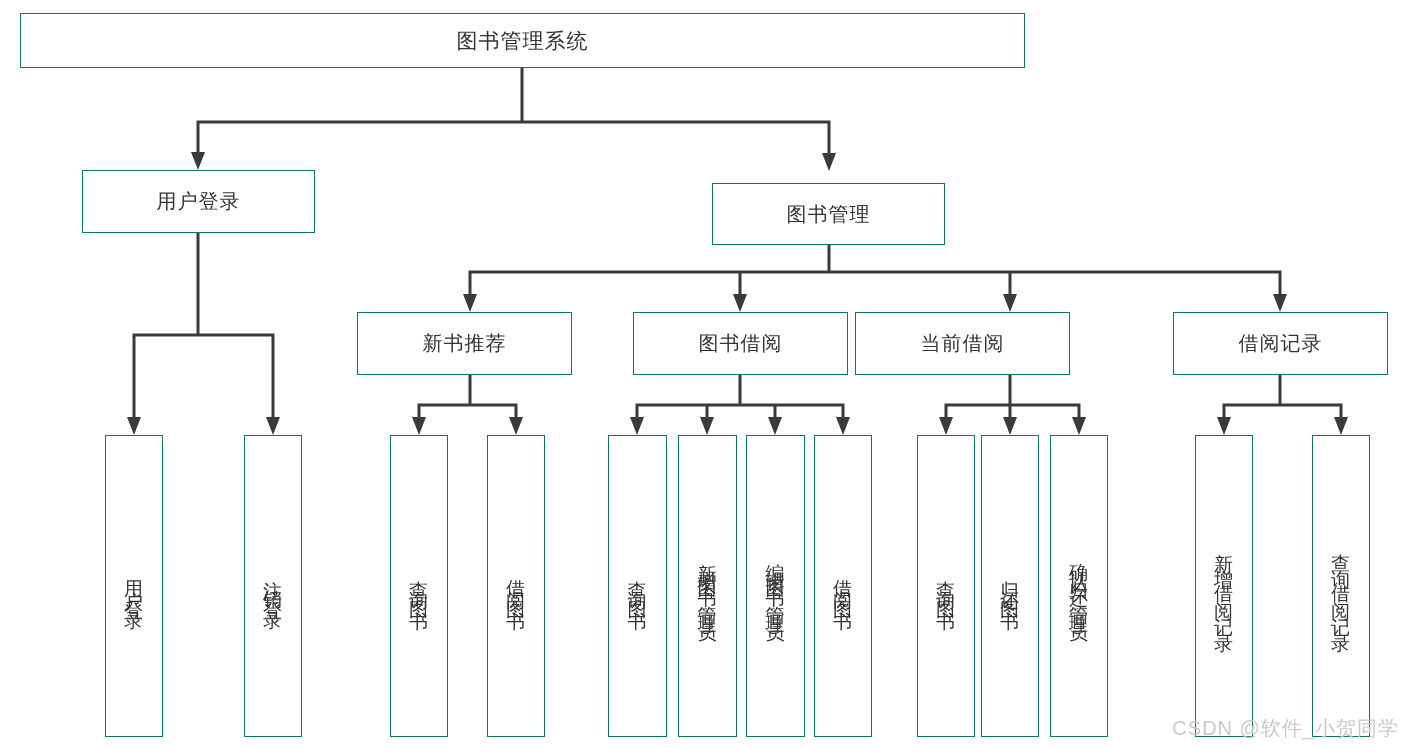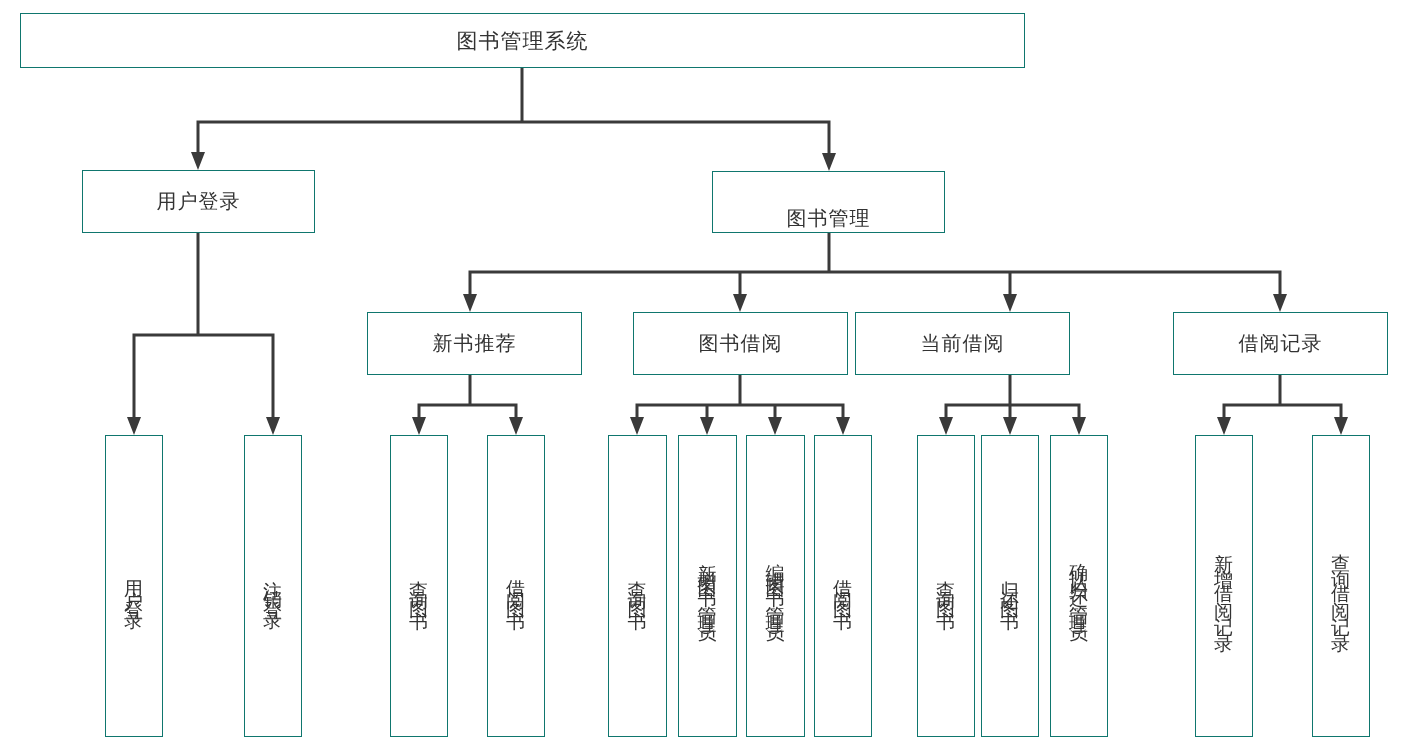--- a/index.html
+++ b/index.html
@@ -17,23 +17,23 @@
     box-sizing:border-box;
     background:#ffffff;
     border:1px solid #0f766e;
     display:flex;align-items:center;justify-content:center;
     text-align:center;
     z-index:2;
   }
   .node.h{font-size:20px;letter-spacing:1px;}
   .node.root{left:20px;top:13px;width:1005px;height:55px;font-size:21px;}
   .n-user-login{left:82px;top:170px;width:233px;height:63px;}
-  .n-book-mgmt{left:712px;top:171px;width:233px;height:62px;align-items:flex-end;}
+  .n-book-mgmt{left:712px;top:183px;width:233px;height:62px;}
   .l3{top:312px;height:63px;width:215px;}
-  .n-new-book{left:367px;}
+  .n-new-book{left:357px;}
   .n-book-borrow{left:633px;}
   .n-current-borrow{left:855px;}
   .n-borrow-record{left:1173px;}
   .leaf{top:435px;height:302px;width:58px;}
   .leaf span{
     writing-mode:vertical-rl;
     text-orientation:mixed;
     font-size:19px;
     line-height:1;
     white-space:nowrap;
@@ -154,14 +154,15 @@
     <span>确认归还（管理员）</span>
   </div>
 
   <div class="node leaf ls-mid f-e1">
     <span>新增借阅记录</span>
   </div>
   <div class="node leaf ls-mid f-e2">
     <span>查询借阅记录</span>
   </div>
 
+  <div class="watermark">CSDN @软件_小贺同学</div>
 
 </div>
 
 </body></html>

